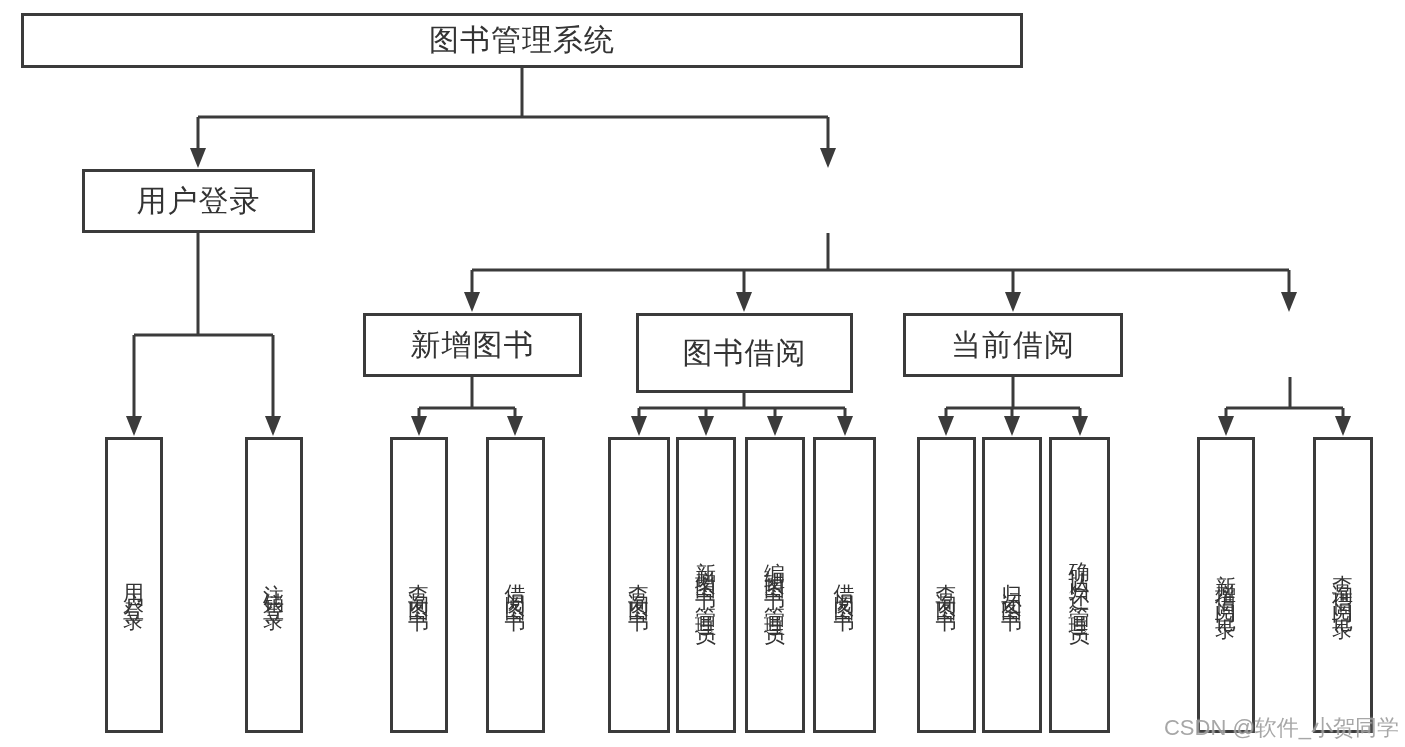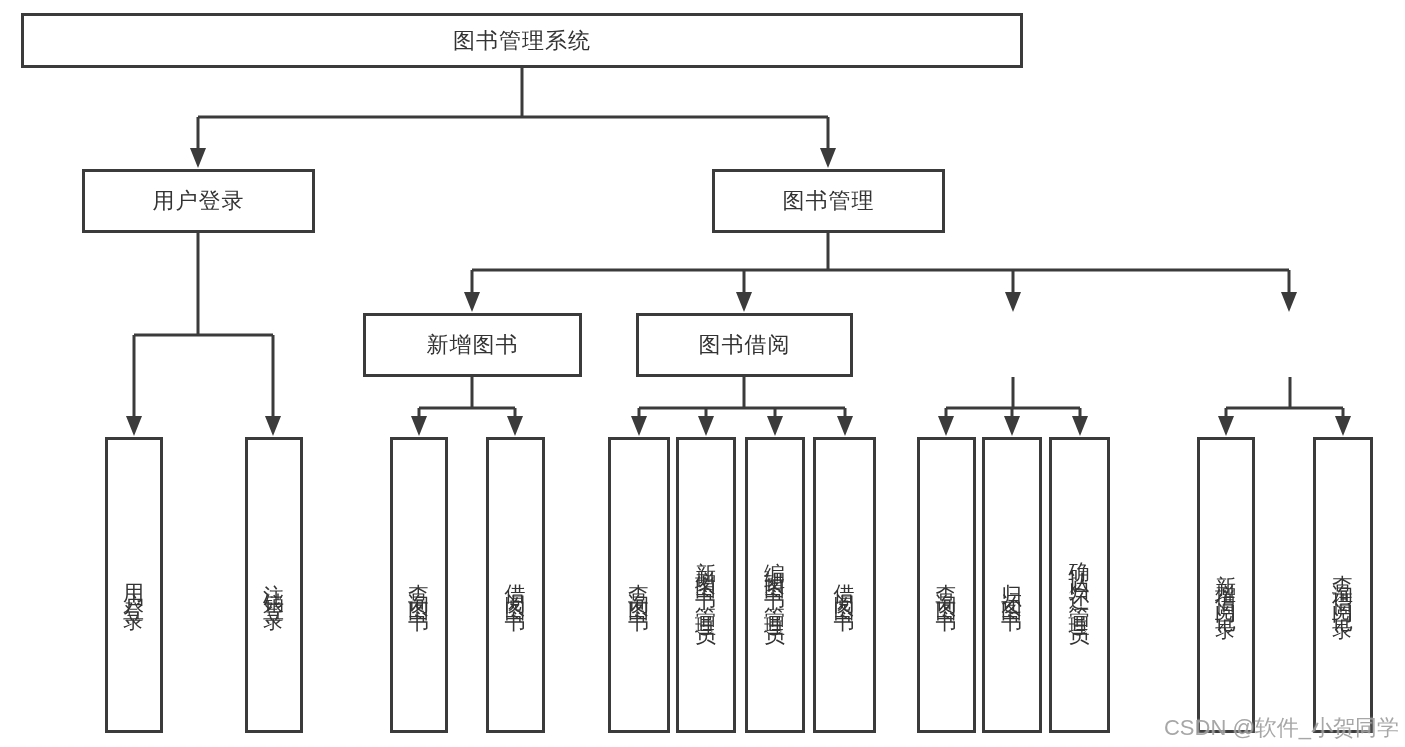--- a/index.html
+++ b/index.html
@@ -12,21 +12,21 @@
   }
   .connectors{position:absolute;left:0;top:0;z-index:1;}
   .hnode{
     position:absolute;z-index:2;
     box-sizing:border-box;
     background:#ffffff;
     border:3px solid #3b3b3b;
     display:flex;align-items:center;justify-content:center;
   }
   .hnode .lbl{
-    font-size:22px;color:#333333;letter-spacing:1px;white-space:nowrap;
+    font-size:30px;color:#333333;letter-spacing:1px;white-space:nowrap;
   }
   .vnode{
     position:absolute;z-index:2;
     top:437px;height:296px;
     box-sizing:border-box;
     background:#ffffff;
     border:3px solid #3b3b3b;
     display:flex;align-items:center;justify-content:center;
   }
   .vnode .vlbl{
@@ -119,29 +119,29 @@
     </g>
   </svg>
 
   <div class="hnode" style="left:21px;top:13px;width:1002px;height:55px">
     <span class="lbl">图书管理系统</span>
   </div>
 
   <div class="hnode" style="left:82px;top:169px;width:233px;height:64px">
     <span class="lbl">用户登录</span>
   </div>
-  <div class="hnode" style="left:712px;top:169px;width:233px;height:64px">
-    <span class="lbl">图书管理</span>
-  </div>
 
   <div class="hnode" style="left:363px;top:313px;width:219px;height:64px">
     <span class="lbl">新增图书</span>
   </div>
-  <div class="hnode" style="left:636px;top:313px;width:217px;height:64px">
+  <div class="hnode" style="left:636px;top:313px;width:217px;height:80px">
     <span class="lbl">图书借阅</span>
+  </div>
+  <div class="hnode" style="left:903px;top:313px;width:220px;height:64px">
+    <span class="lbl">当前借阅</span>
   </div>
 
   <div class="vnode" style="left:105px;width:58px">
     <span class="vlbl">用户登录</span>
   </div>
   <div class="vnode" style="left:245px;width:58px">
     <span class="vlbl">注销登录</span>
   </div>
 
   <div class="vnode" style="left:390px;width:58px">

